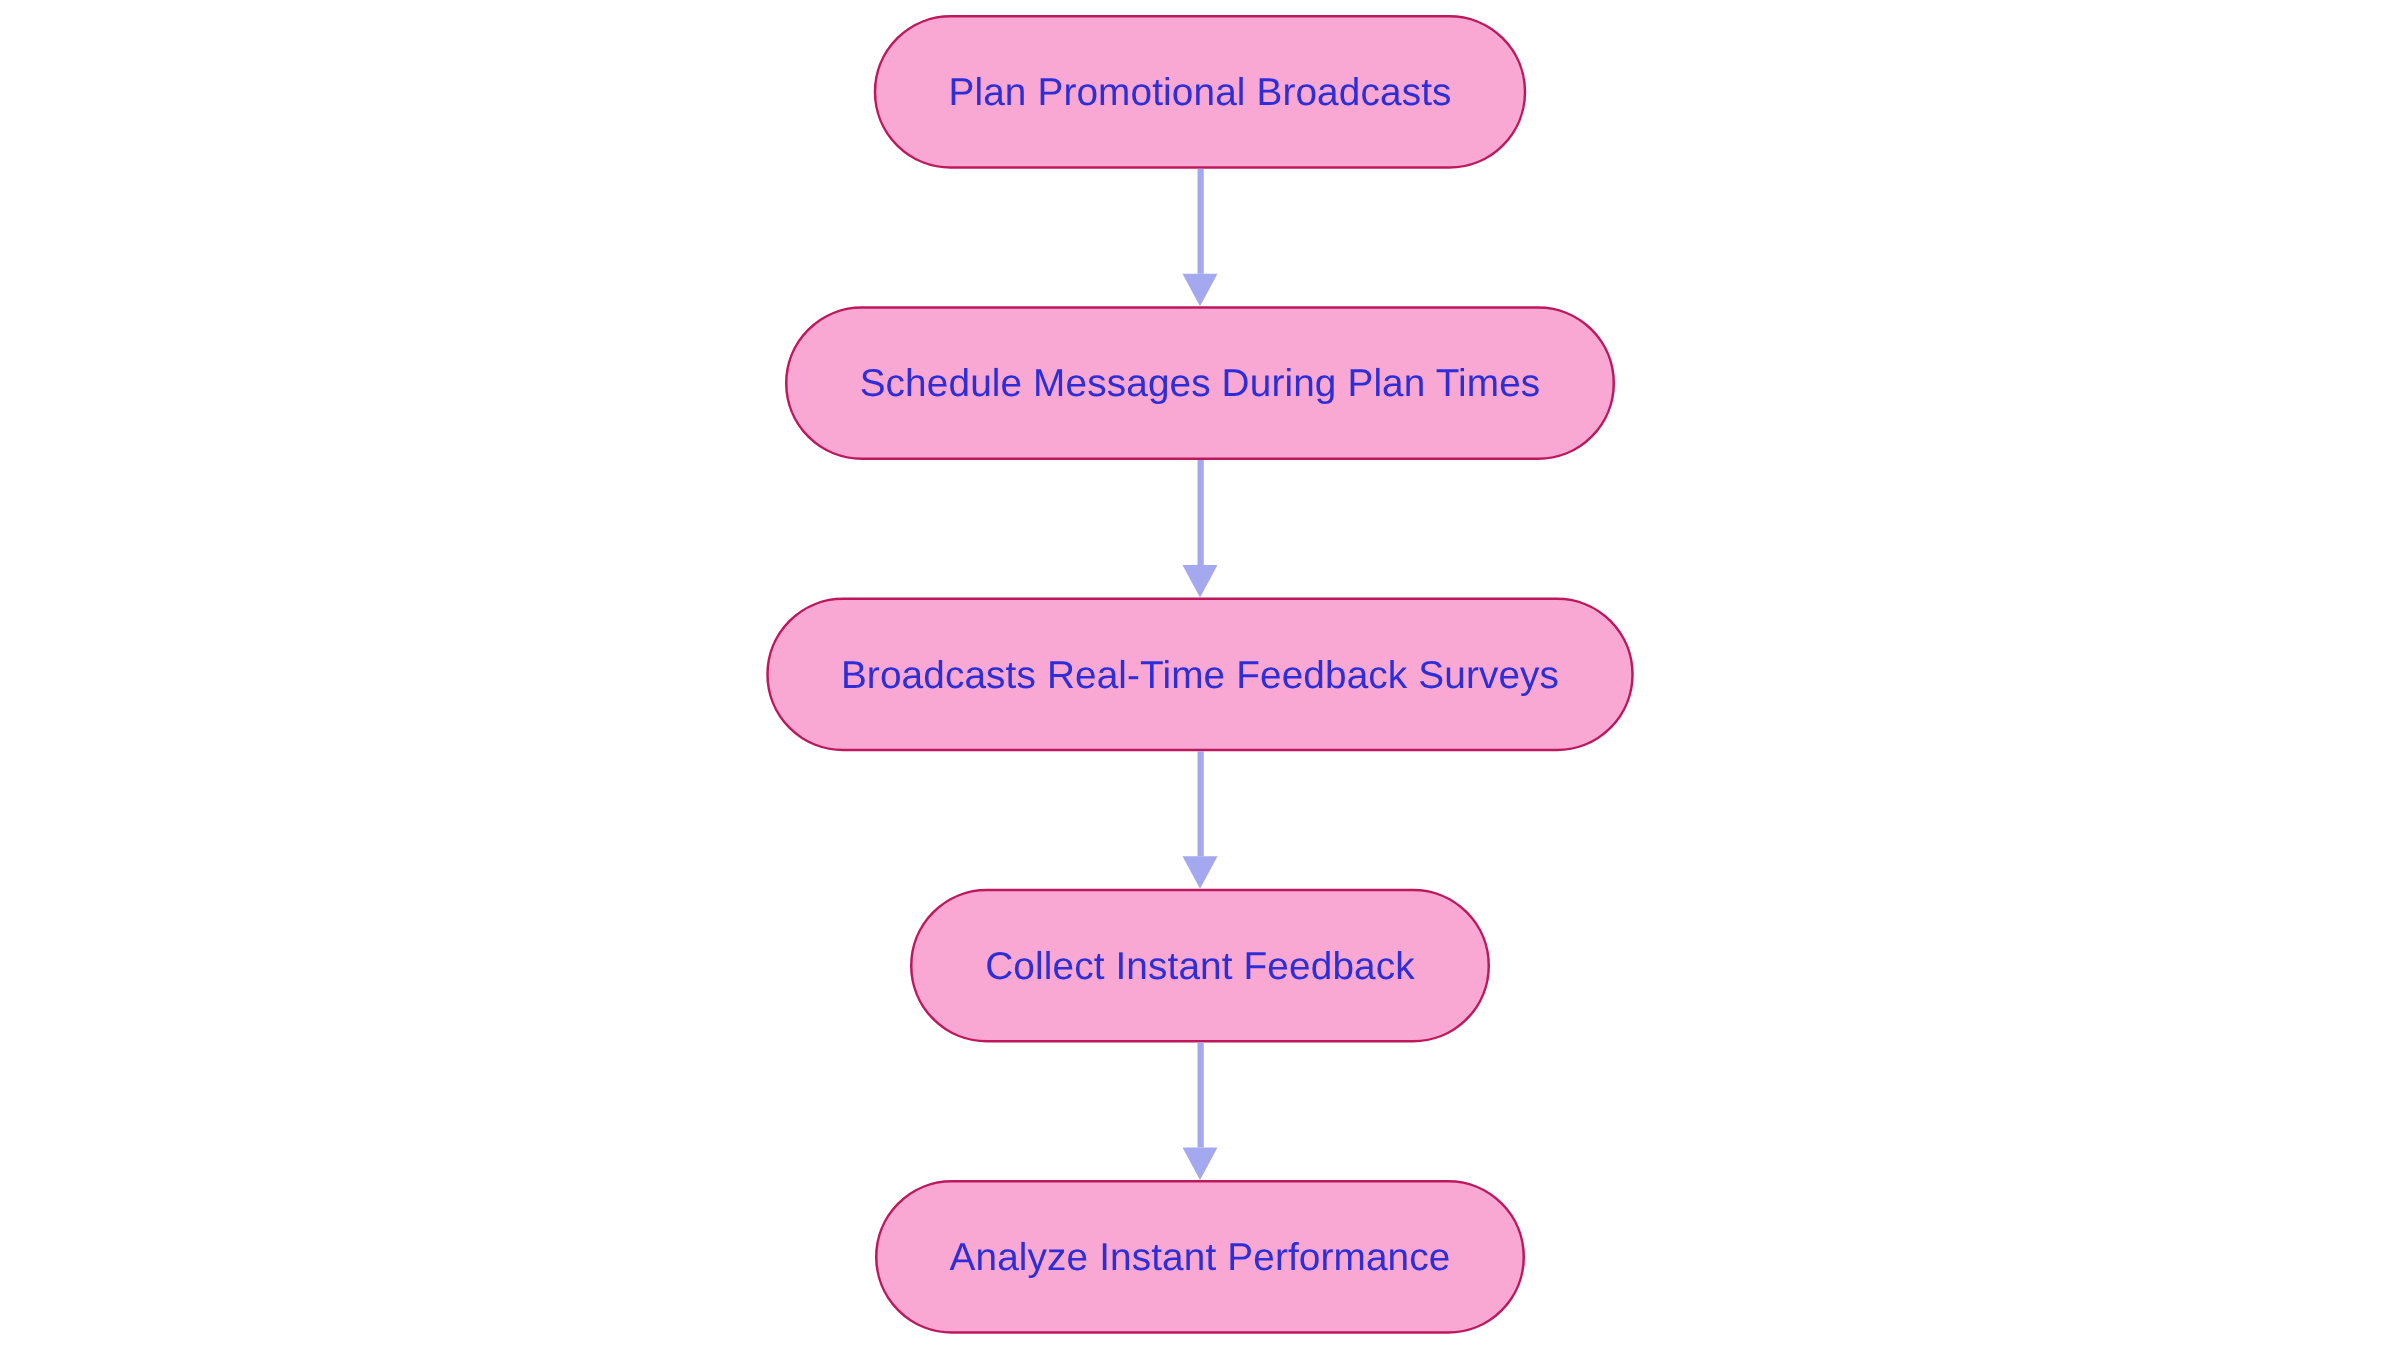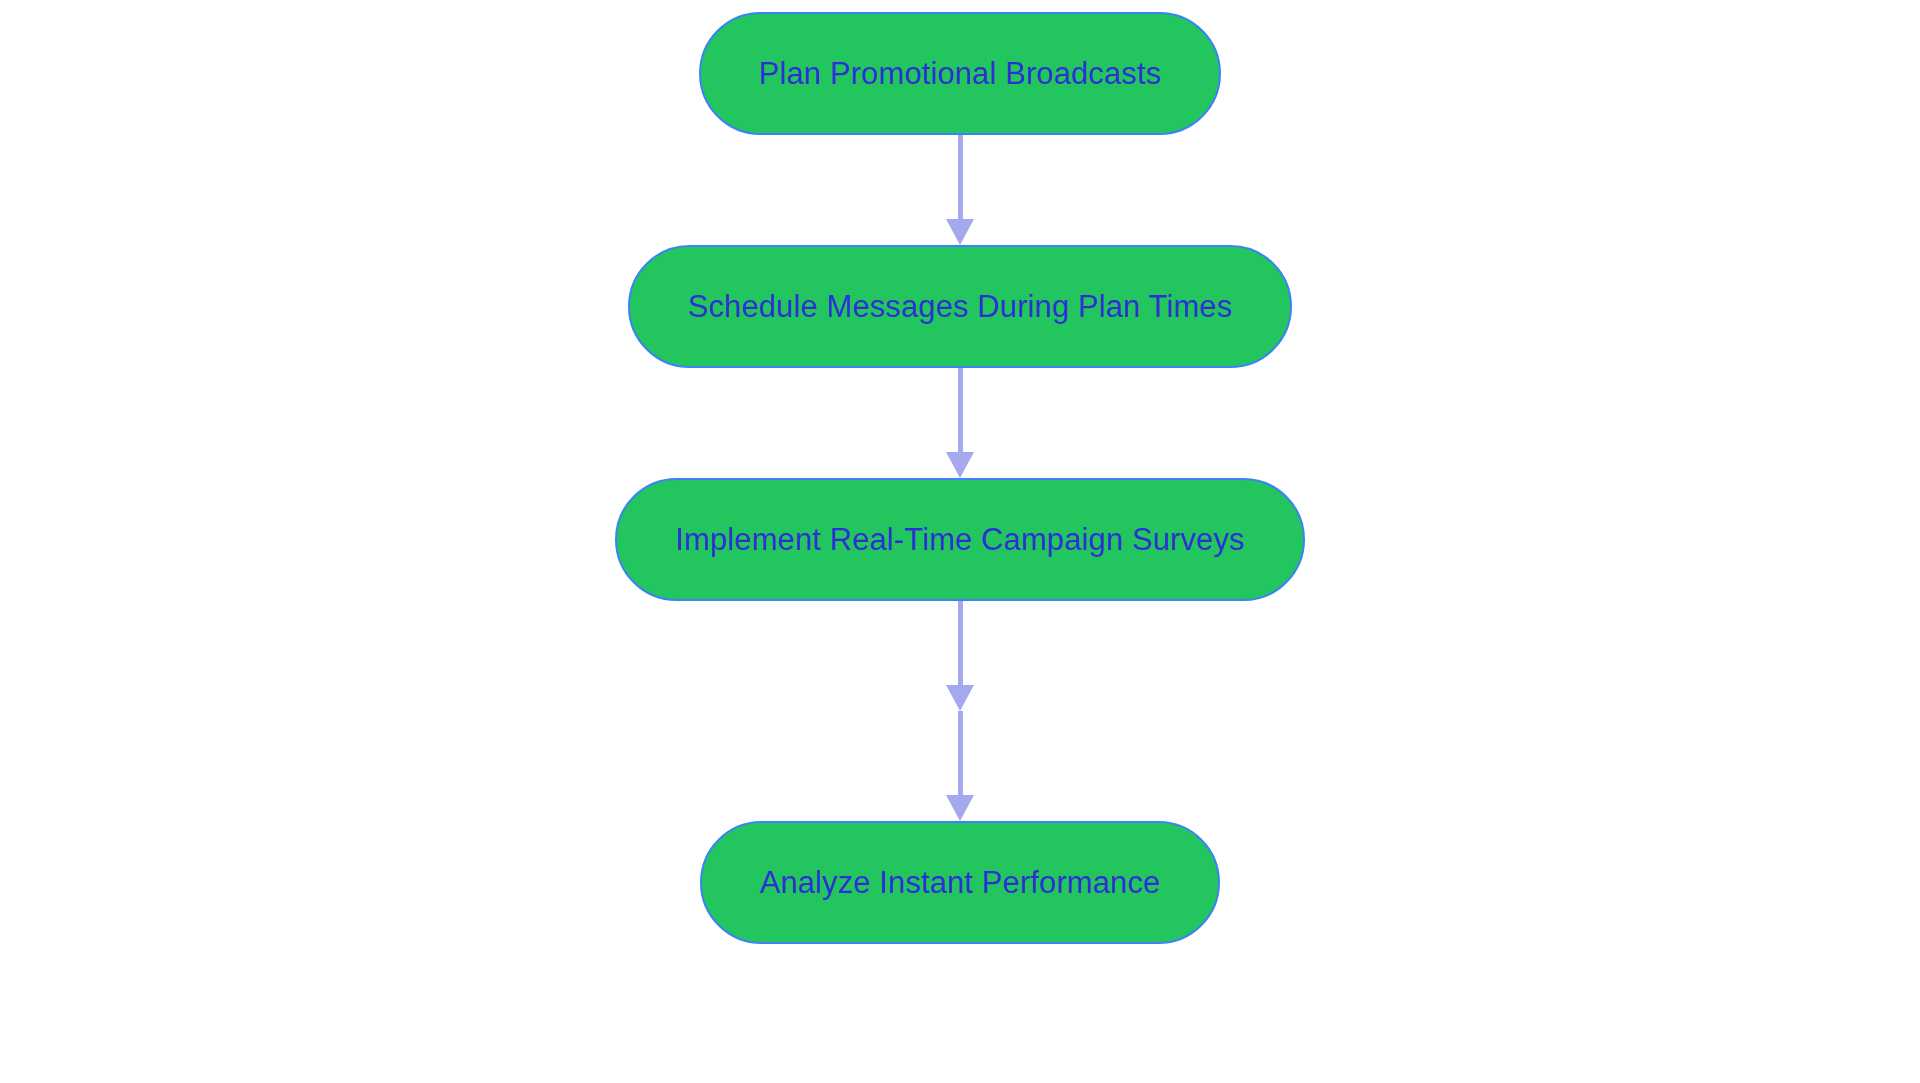--- a/index.html
+++ b/index.html
@@ -29,22 +29,22 @@
     height: 1083px;
     display: flex;
     flex-direction: column;
     align-items: center;
   }
 
   .flow-node {
     box-sizing: border-box;
     height: 123px;
     border-radius: 62px;
-    background: #22c55e;
-    border: 2px solid #3b82f6;
+    background: #f9a8d4;
+    border: 2px solid #be185d;
     display: flex;
     align-items: center;
     justify-content: center;
     padding: 0 58px;
     white-space: nowrap;
   }
 
   .flow-node-label {
     font-family: "Liberation Sans", sans-serif;
     font-size: 31px;
@@ -103,29 +103,34 @@
       </div>
     </div>
 
     <div class="flow-connector">
       <div class="connector-stem"></div>
       <div class="connector-head"></div>
     </div>
 
     <div>
       <div class="flow-node">
-        <span class="flow-node-label">Implement Real-Time Campaign Surveys</span>
+        <span class="flow-node-label">Broadcasts Real-Time Feedback Surveys</span>
       </div>
     </div>
 
     <div class="flow-connector">
       <div class="connector-stem"></div>
       <div class="connector-head"></div>
     </div>
 
+    <div>
+      <div class="flow-node">
+        <span class="flow-node-label">Collect Instant Feedback</span>
+      </div>
+    </div>
 
     <div class="flow-connector">
       <div class="connector-stem"></div>
       <div class="connector-head"></div>
     </div>
 
     <div>
       <div class="flow-node">
         <span class="flow-node-label">Analyze Instant Performance</span>
       </div>

